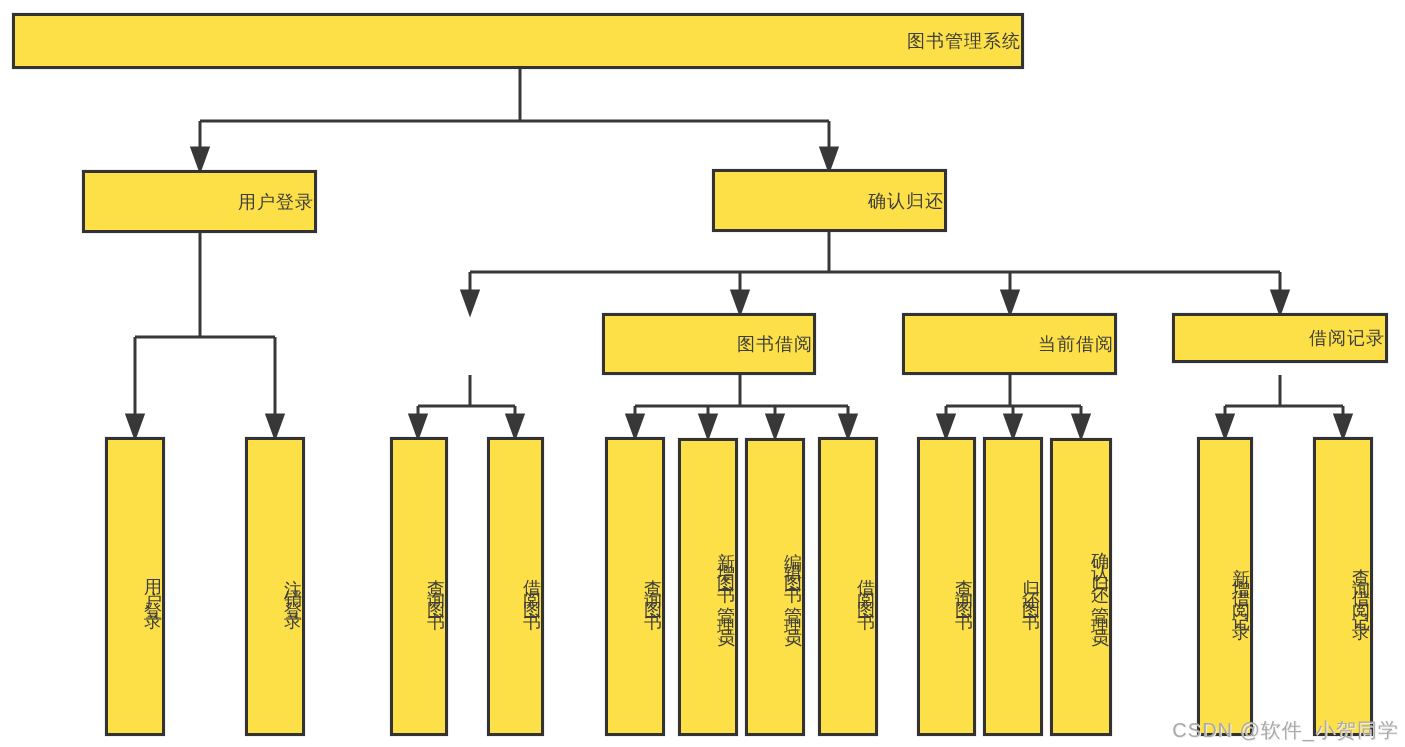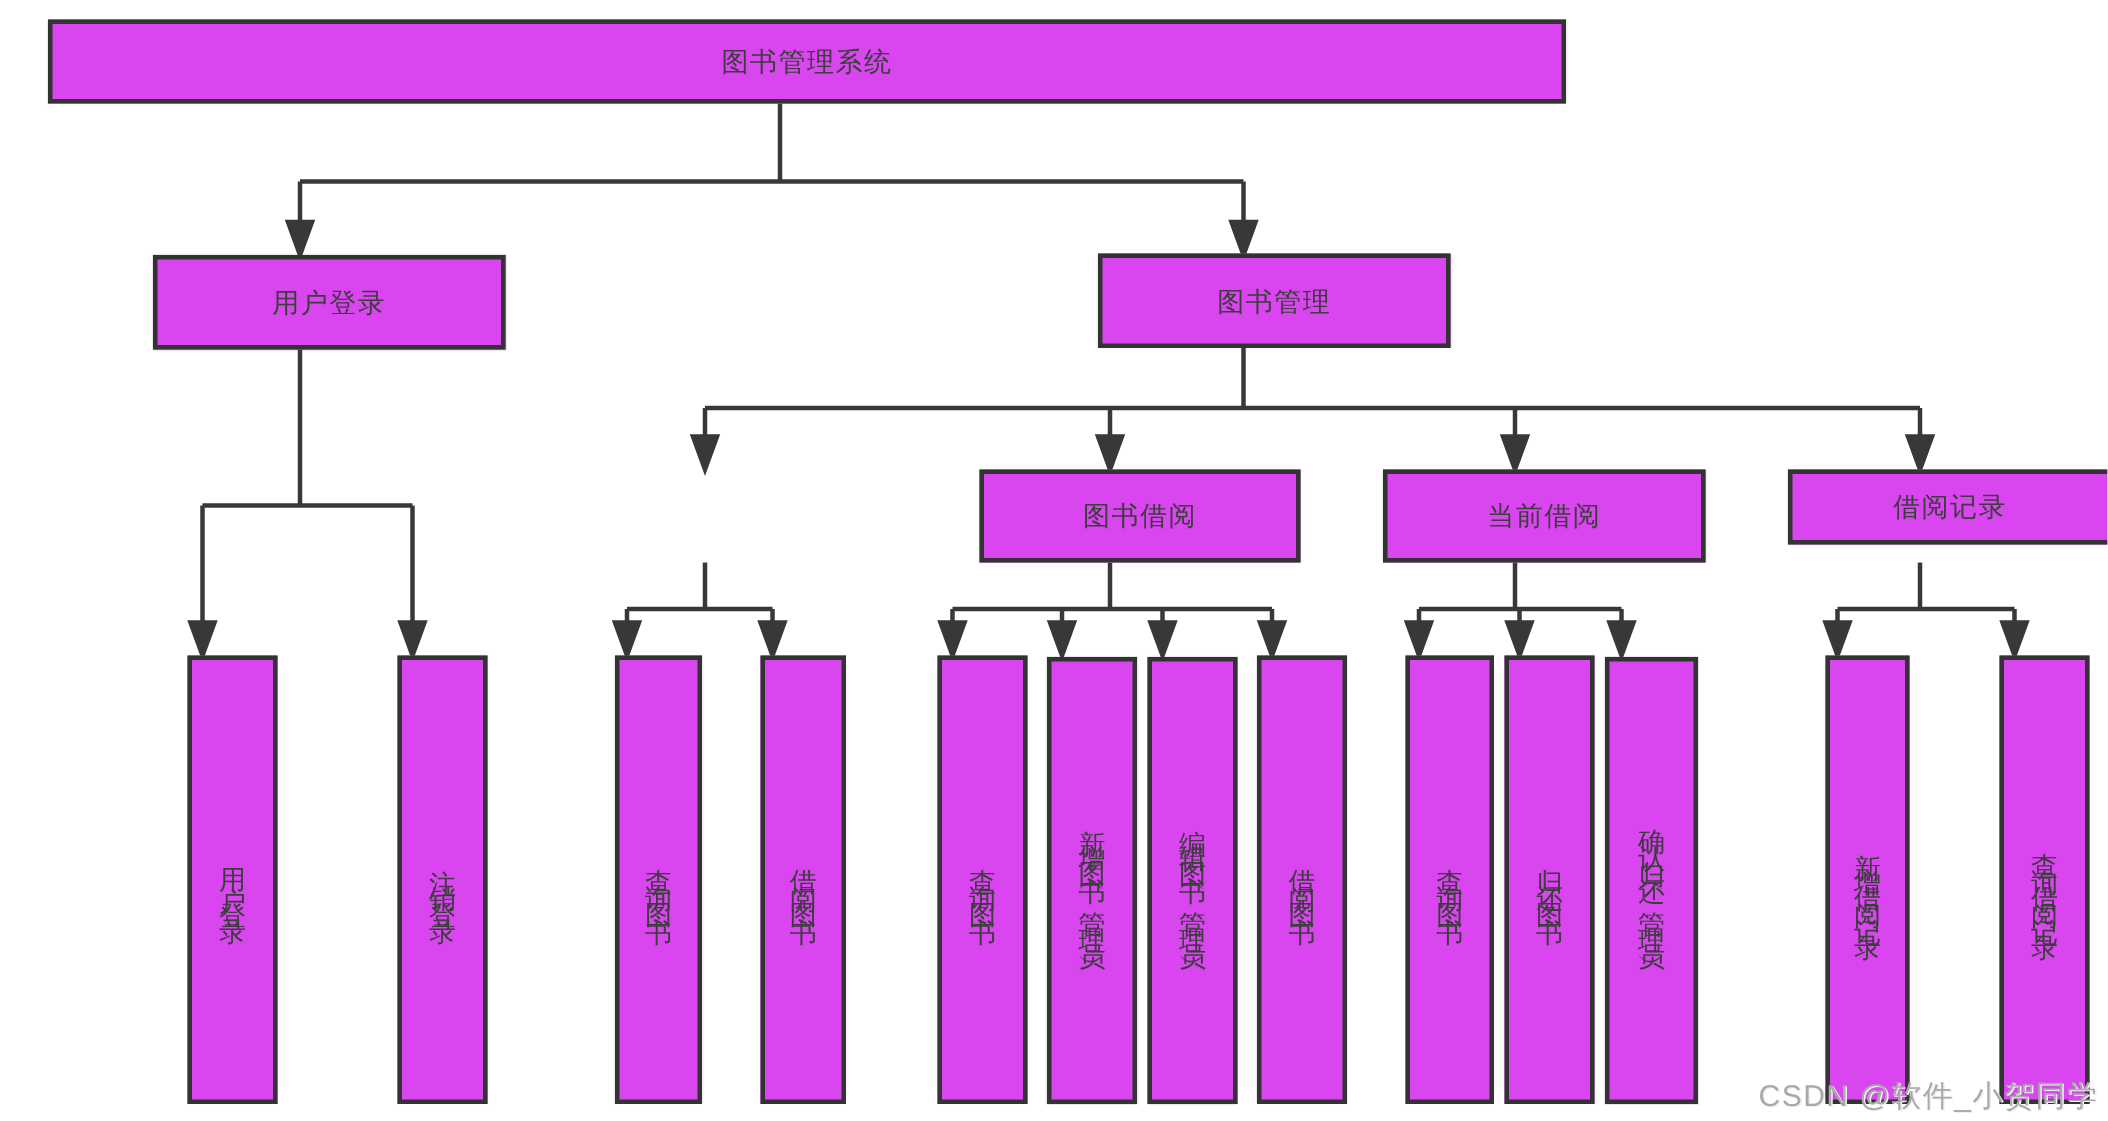--- a/index.html
+++ b/index.html
@@ -11,29 +11,28 @@
     font-family: "Liberation Sans", sans-serif;
     overflow: hidden;
   }
   .wires {
     position: absolute;
     left: 0; top: 0;
     width: 1405px; height: 747px;
   }
   .node {
     position: absolute;
-    background: #d946ef;
+    background: #fde047;
     border: 3px solid #333333;
     box-sizing: border-box;
     display: flex;
     align-items: center;
-    justify-content: center;
+    justify-content: flex-end;
     color: #3d3d3d;
     box-shadow: 0 0 1px rgba(80,80,80,0.5);
-    margin-left: 20px;
   }
   .hlabel {
     font-size: 18px;
     letter-spacing: 1px;
     white-space: nowrap;
   }
   .vtext {
     writing-mode: vertical-rl;
     text-orientation: mixed;
     font-size: 18px;
@@ -135,24 +134,24 @@
   </svg>
 
   <div class="node" style="left:12px;top:13px;width:1012px;height:56px">
     <span class="hlabel">图书管理系统</span>
   </div>
 
   <div class="node" style="left:82px;top:170px;width:235px;height:63px">
     <span class="hlabel">用户登录</span>
   </div>
   <div class="node" style="left:712px;top:169px;width:235px;height:63px">
-    <span class="hlabel">图书管理</span>
-  </div>
-
-  <div class="node" style="left:633px;top:313px;width:214px;height:62px">
+    <span class="hlabel">确认归还</span>
+  </div>
+
+  <div class="node" style="left:602px;top:313px;width:214px;height:62px">
     <span class="hlabel">图书借阅</span>
   </div>
   <div class="node" style="left:902px;top:313px;width:215px;height:62px">
     <span class="hlabel">当前借阅</span>
   </div>
   <div class="node" style="left:1172px;top:313px;width:216px;height:50px">
     <span class="hlabel">借阅记录</span>
   </div>
 
   <div class="node" style="left:105px;top:437px;width:60px;height:299px">

